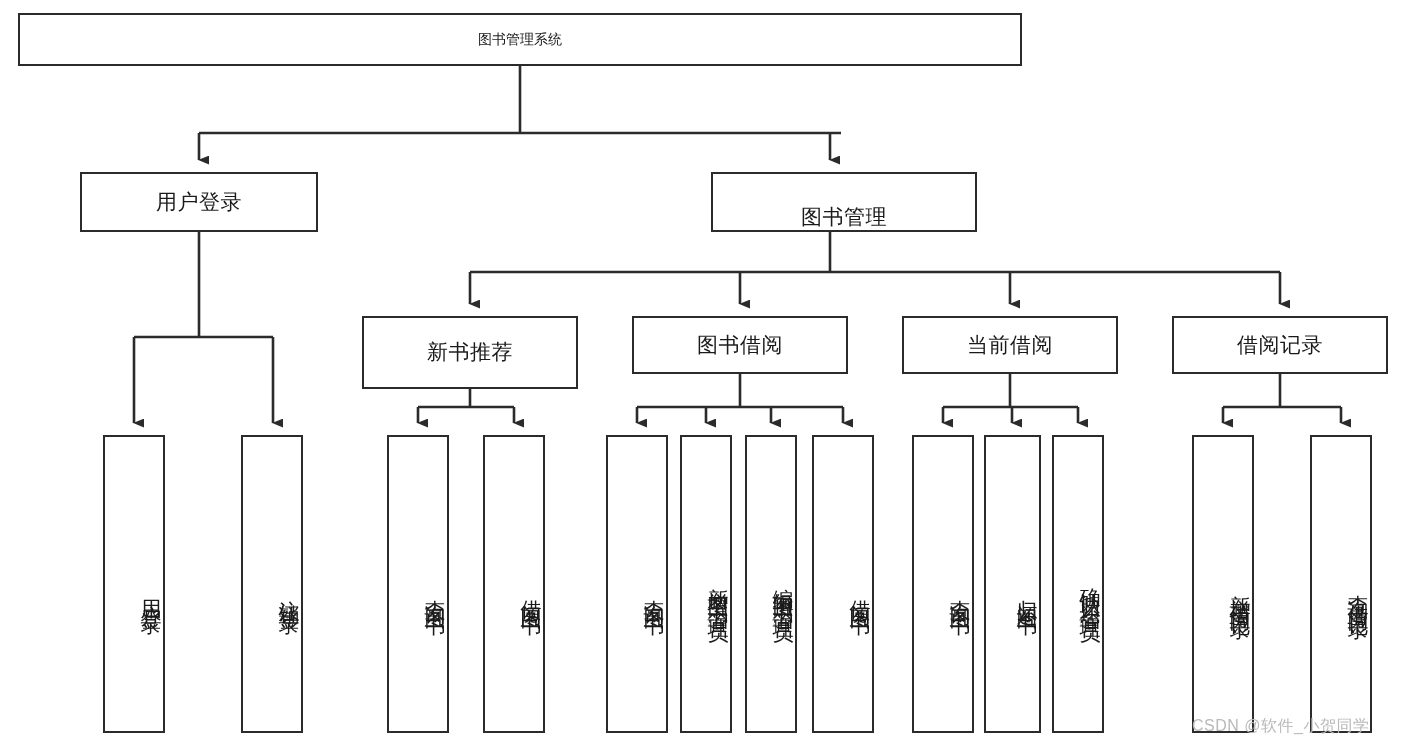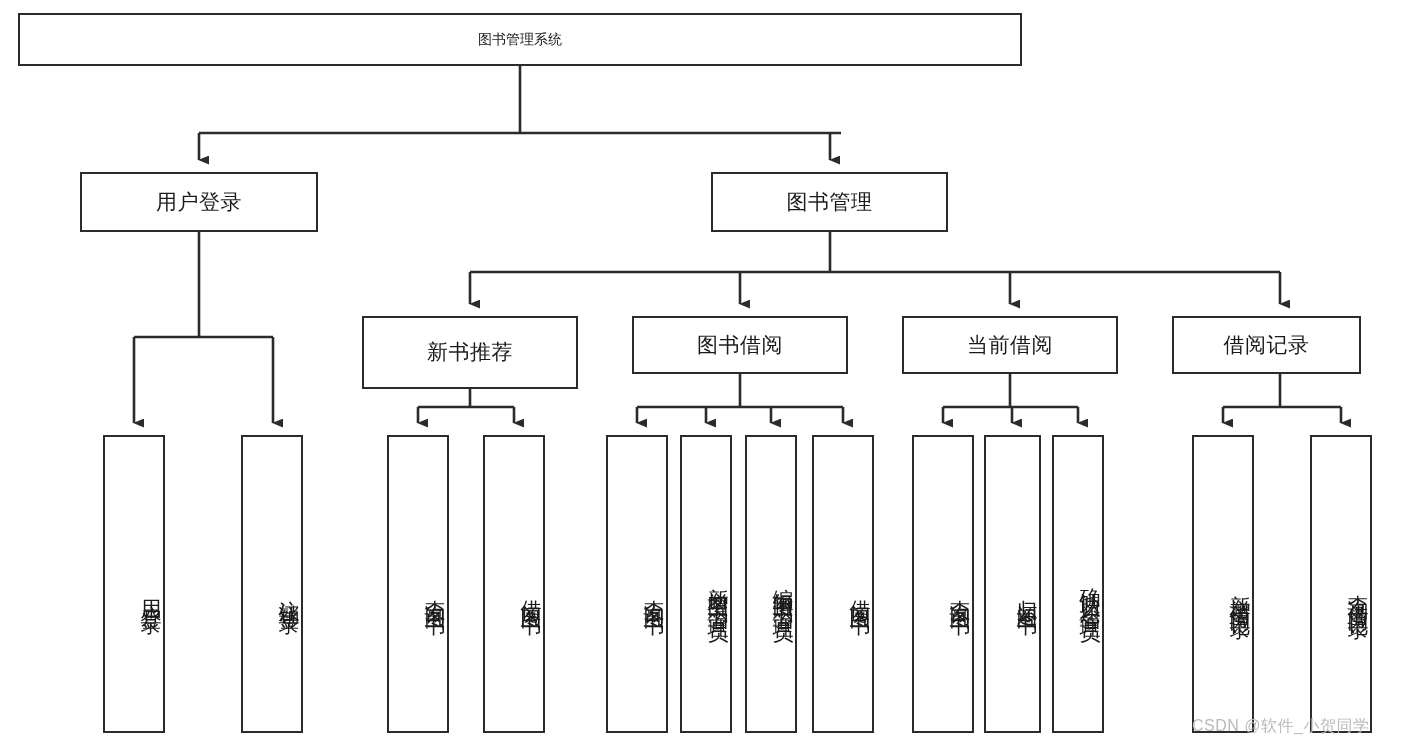--- a/index.html
+++ b/index.html
@@ -122,34 +122,34 @@
     </g>
   </svg>
 
   <div class="node node-root" style="left: 18px; top: 13px; width: 1004px; height: 53px;">
     <span>图书管理系统</span>
   </div>
 
   <div class="node node-h" style="left: 80px; top: 172px; width: 238px; height: 60px;">
     <span>用户登录</span>
   </div>
-  <div class="node node-h" style="left: 711px; top: 172px; width: 237px; height: 60px;">
+  <div class="node node-h" style="left: 711px; top: 172px; width: 266px; height: 60px; align-items: flex-end;">
     <span>图书管理</span>
   </div>
 
   <div class="node node-h" style="left: 362px; top: 316px; width: 216px; height: 73px;">
     <span>新书推荐</span>
   </div>
   <div class="node node-h" style="left: 632px; top: 316px; width: 216px; height: 58px;">
     <span>图书借阅</span>
   </div>
   <div class="node node-h" style="left: 902px; top: 316px; width: 216px; height: 58px;">
     <span>当前借阅</span>
   </div>
-  <div class="node node-h" style="left: 1172px; top: 316px; width: 189px; height: 58px; align-items: center;">
+  <div class="node node-h" style="left: 1172px; top: 316px; width: 216px; height: 58px; align-items: center;">
     <span>借阅记录</span>
   </div>
 
   <div class="node node-v" style="left: 103px; top: 435px; width: 62px; height: 298px;">
     <span>用户登录</span>
   </div>
   <div class="node node-v" style="left: 241px; top: 435px; width: 62px; height: 298px;">
     <span>注销登录</span>
   </div>
   <div class="node node-v" style="left: 387px; top: 435px; width: 62px; height: 298px;">

